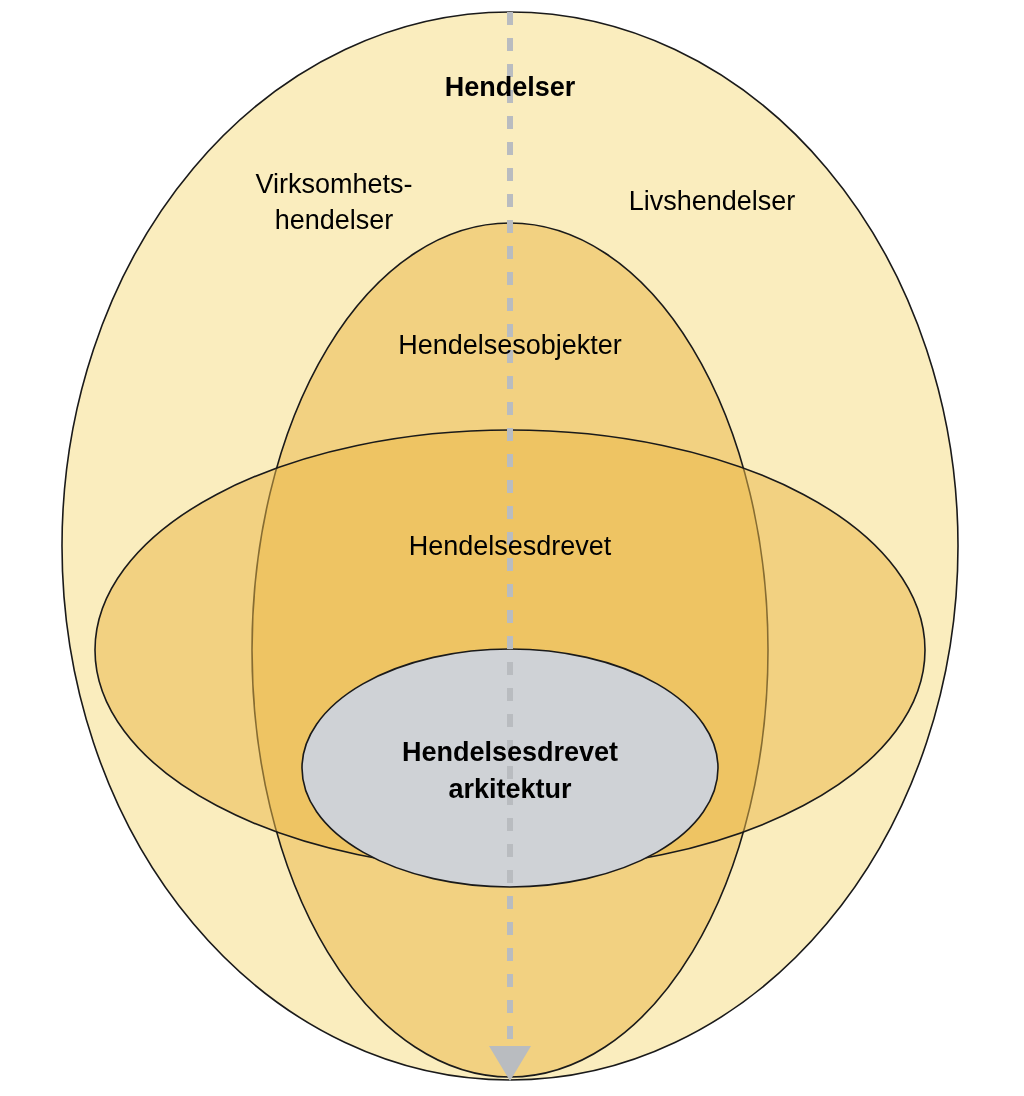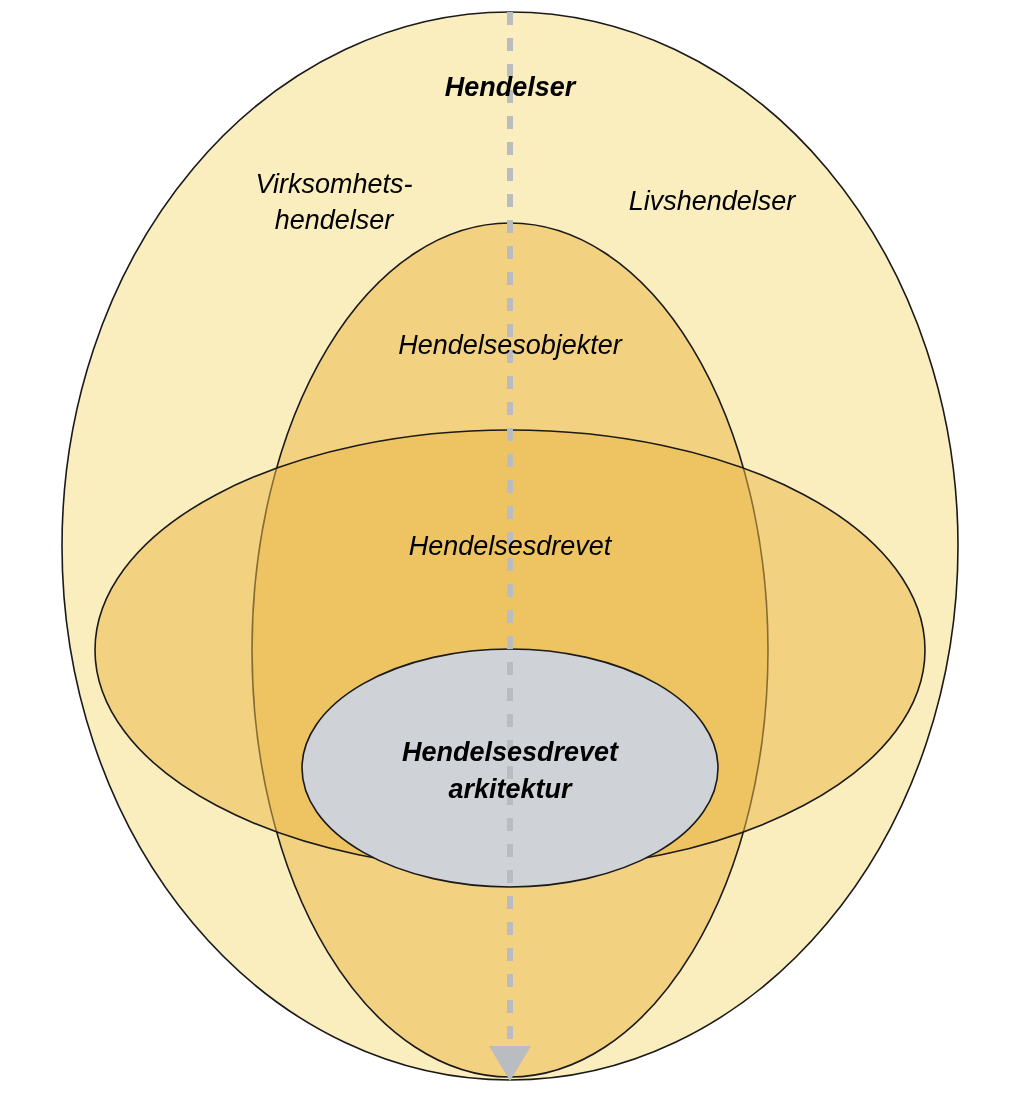--- a/index.html
+++ b/index.html
@@ -10,21 +10,20 @@
   body {
     width: 1024px;
     height: 1096px;
     overflow: hidden;
     font-family: "Liberation Sans", sans-serif;
   }
   #diagram-root {
     position: relative;
     width: 1024px;
     height: 872px;
-    font-style: italic;
   }
   svg#venn-svg {
     position: absolute;
     top: 0;
     left: 0;
     width: 1024px;
     height: 1096px;
     display: block;
   }
   .venn-label {

